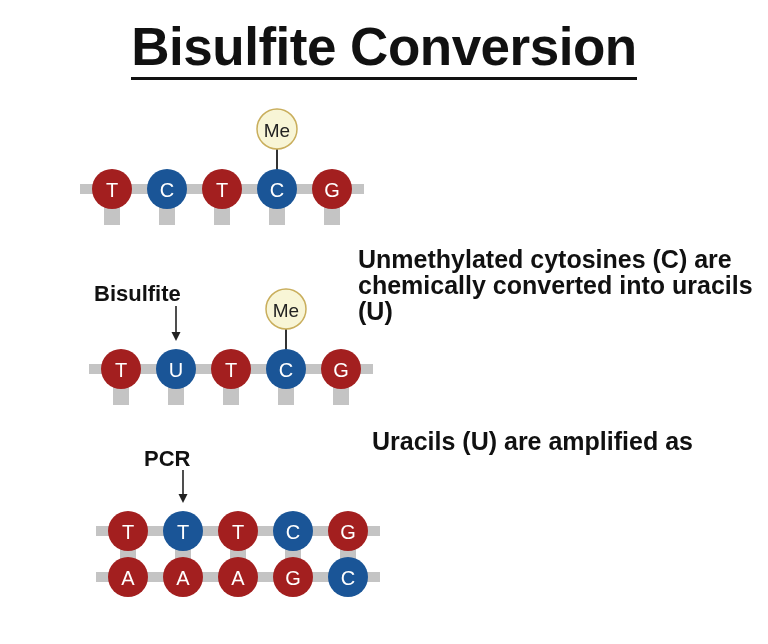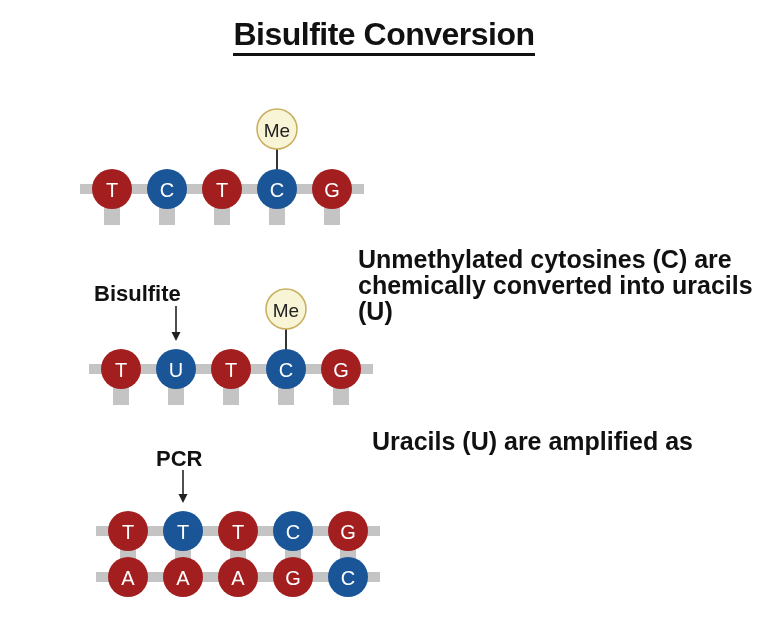--- a/index.html
+++ b/index.html
@@ -1,33 +1,33 @@
 <!DOCTYPE html>
 <html><head>
 <meta charset="utf-8">
 <style>
   html, body { margin:0; padding:0; background:#ffffff; }
   body { width:768px; height:644px; position:relative; overflow:hidden;
          font-family:"Liberation Sans", "DejaVu Sans", sans-serif; color:#111; }
   .title { position:absolute; left:0; width:768px; top:16px; text-align:center;
-           font-size:32px; font-weight:bold; }
+           font-size:53px; font-weight:bold; }
   .title span { border-bottom:3px solid #111; padding-bottom:1px; letter-spacing:-0.5px; }
   .desc { position:absolute; font-size:25px; font-weight:bold; line-height:26px; color:#111; }
   .label { position:absolute; font-size:22px; font-weight:bold; color:#111; }
   svg { position:absolute; left:0; top:0; }
   .base-text { font-family:"Liberation Sans", "DejaVu Sans", sans-serif; font-size:20px; fill:#fff; text-anchor:middle; dominant-baseline:central; }
   .me-text { font-family:"Liberation Sans", "DejaVu Sans", sans-serif; font-size:19px; fill:#222; text-anchor:middle; dominant-baseline:central; }
 </style>
 </head>
 <body>
 
 <div class="title"><span>Bisulfite Conversion</span></div>
 
 <div class="label" style="left:94px; top:281px;">Bisulfite</div>
-<div class="label" style="left:156px; top:446px;">PCR</div>
+<div class="label" style="left:144px; top:446px;">PCR</div>
 
 <div class="desc" style="left:358px; top:246px;">
   <div>Unmethylated cytosines (C) are</div>
   <div>chemically converted into uracils (U)</div>
 </div>
 
 <div class="desc" style="left:372px; top:428px;">
   <div>Uracils (U) are amplified as</div>
 </div>
 

